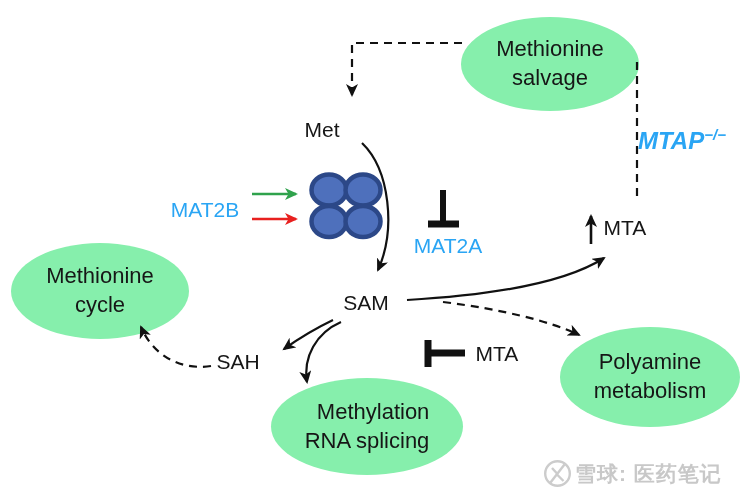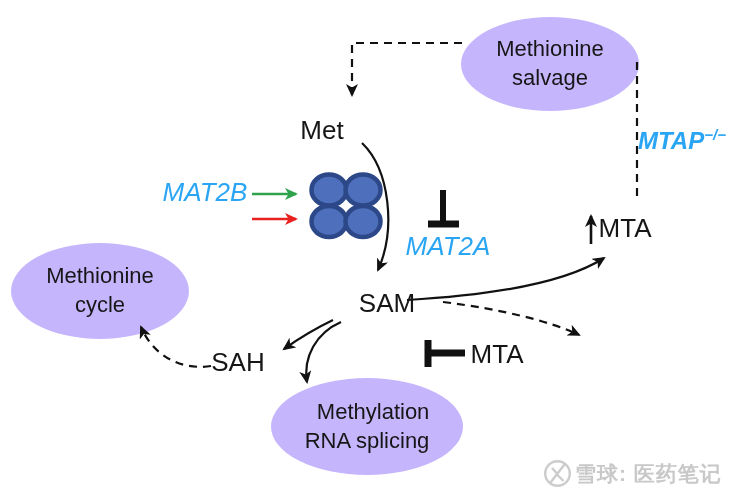--- a/index.html
+++ b/index.html
@@ -1,29 +1,29 @@
 <!DOCTYPE html>
 <html><head>
 <meta charset="utf-8">
 <style>
   html,body { margin:0; padding:0; background:#ffffff; }
   .stage {
     position:relative; width:753px; height:500px; background:#ffffff;
     font-family:"Liberation Sans","DejaVu Sans",sans-serif; overflow:hidden;
   }
   .node {
-    position:absolute; border-radius:50%; background:#c4b5fd;
+    position:absolute; border-radius:50%; background:#86efac;
     display:flex; align-items:center; justify-content:center;
     text-align:center; white-space:pre-line;
     font-size:22px; color:#161616; line-height:1.3;
   }
   .overlay { position:absolute; left:0; top:0; pointer-events:none; }
   .lbl {
     position:absolute; transform:translate(-50%,-50%);
-    font-size:26px; color:#161616; white-space:nowrap;
+    font-size:21px; color:#161616; white-space:nowrap;
   }
   .enzyme { color:#2aa5f4; }
   .mtap {
     position:absolute; transform:translate(0,-50%);
     color:#2aa5f4; font-style:italic; font-weight:bold;
     font-size:24px; white-space:nowrap;
   }
   .mtap sup { font-size:15px; }
   .watermark {
     position:absolute; left:543px; top:459px;
@@ -41,20 +41,24 @@
     <span>Methionine
 salvage</span>
   </div>
   <div class="node" style="left:11px;  top:243px; width:178px; height:96px;">
     <span>Methionine
 cycle</span>
   </div>
   <div class="node" style="left:271px; top:378px; width:192px; height:97px;text-align:right;">
     <span>Methylation
 RNA splicing</span>
+  </div>
+  <div class="node" style="left:560px; top:327px; width:180px; height:100px;">
+    <span>Polyamine
+metabolism</span>
   </div>
 
   <svg class="overlay" width="753" height="500" viewBox="0 0 753 500">
     <defs>
       <marker id="mB" markerUnits="userSpaceOnUse" markerWidth="16" markerHeight="14" refX="11" refY="6" orient="auto">
         <path d="M0,0 L13,6 L0,12 L3.5,6 Z" fill="#111111"></path>
       </marker>
       <marker id="mG" markerUnits="userSpaceOnUse" markerWidth="16" markerHeight="14" refX="11" refY="6" orient="auto">
         <path d="M0,0 L13,6 L0,12 L3.5,6 Z" fill="#2fa24c"></path>
       </marker>
@@ -96,27 +100,27 @@
     </g>
 
     <path d="M 407,300 C 495,295 565,283 604,258" fill="none" stroke="#111111" stroke-width="2.2" marker-end="url(#mB)"></path>
 
     <path d="M 443,302 C 500,309 550,321 579,335" fill="none" stroke="#111111" stroke-width="2.2" stroke-dasharray="8 6" marker-end="url(#mB)"></path>
 
     <path d="M 591,244 L 591,216" fill="none" stroke="#111111" stroke-width="2.6" marker-end="url(#mB)"></path>
   </svg>
 
   <div class="lbl" style="left:322px; top:130px;">Met</div>
-  <div class="lbl" style="left:387px; top:303px;">SAM</div>
+  <div class="lbl" style="left:366px; top:303px;">SAM</div>
   <div class="lbl" style="left:238px; top:362px;text-align:center;">SAH</div>
   <div class="lbl" style="left:625px; top:228px;">MTA</div>
   <div class="lbl" style="left:497px; top:354px;">MTA</div>
 
-  <div class="lbl enzyme" style="left:205px; top:192px;font-style:italic;">MAT2B</div>
-  <div class="lbl enzyme" style="left:448px; top:246px;font-style:italic;">MAT2A</div>
+  <div class="lbl enzyme" style="left:205px; top:210px;">MAT2B</div>
+  <div class="lbl enzyme" style="left:448px; top:246px;">MAT2A</div>
 
   <div class="mtap" style="left:638px; top:140px;">
     <span>MTAP</span><sup>−/−</sup>
   </div>
 
   <div class="watermark">
     <svg width="29" height="29" viewBox="0 0 29 29">
       <circle cx="14.5" cy="14.5" r="12.3" fill="none" stroke="#cccccc" stroke-width="2.4"></circle>
       <path d="M 21.5,5.5 L 7.5,23.5" fill="none" stroke="#cccccc" stroke-width="2.4"></path>
       <path d="M 9,9 L 14,14.5 M 13.5,15 L 20.5,22" fill="none" stroke="#cccccc" stroke-width="2.4"></path>

